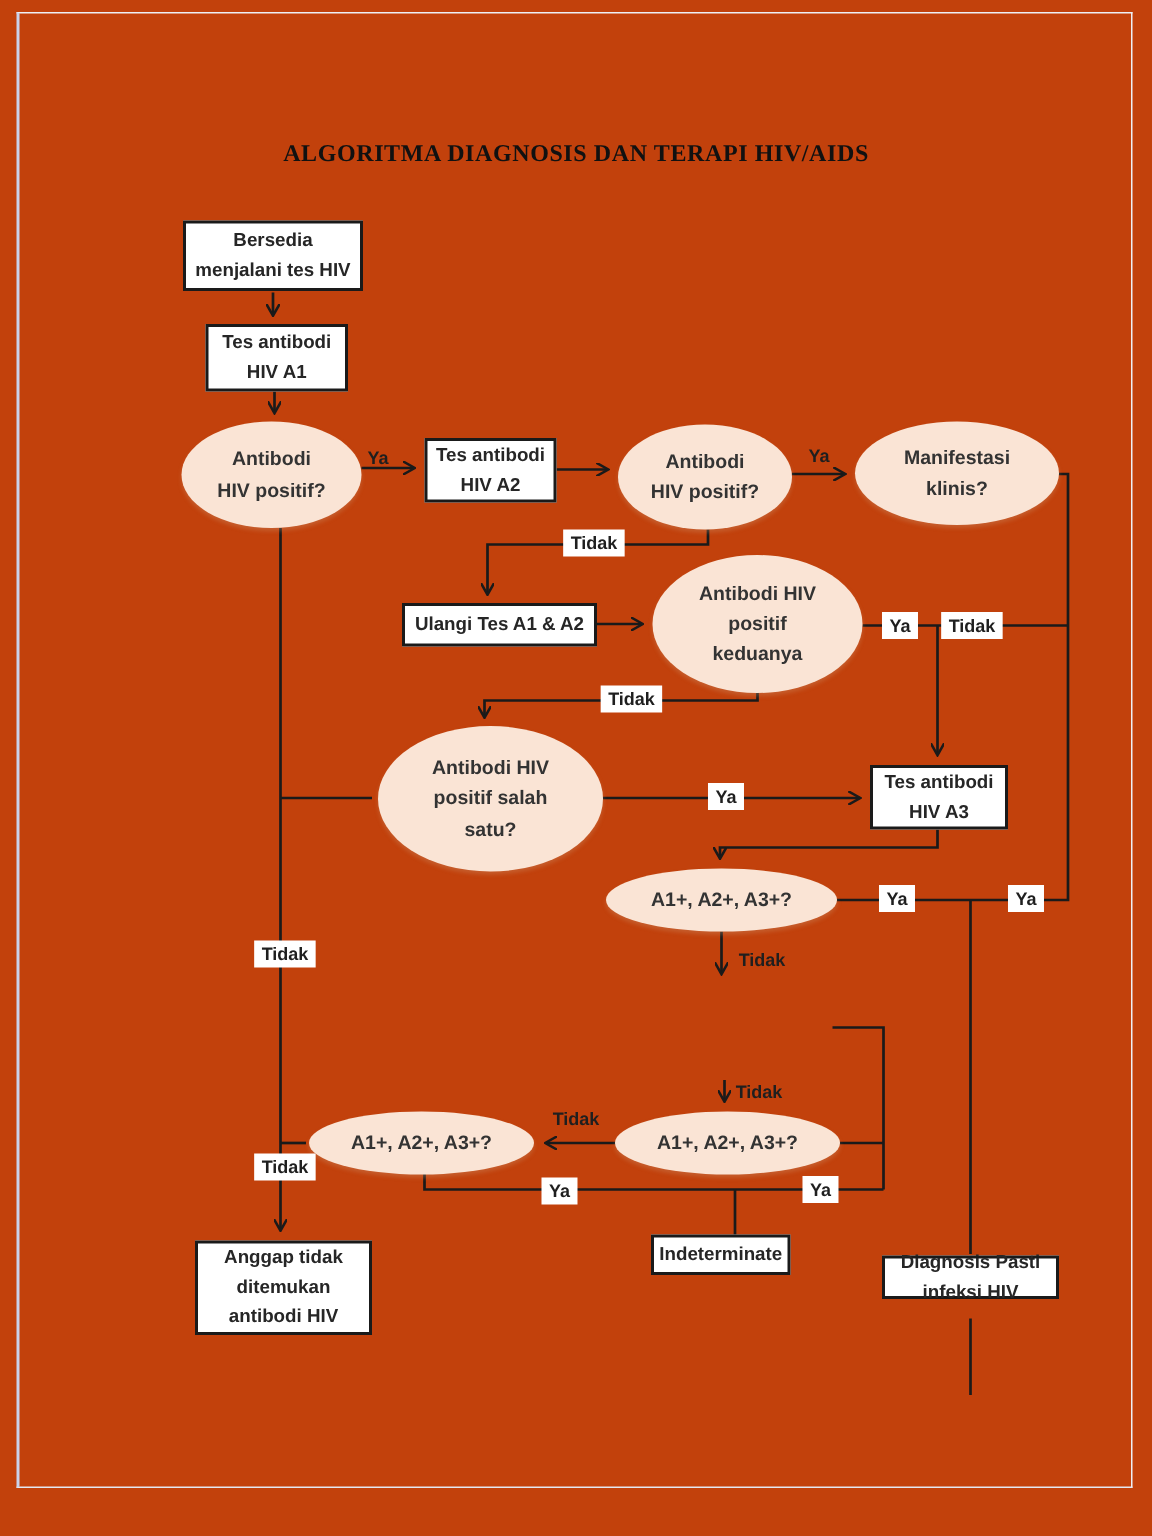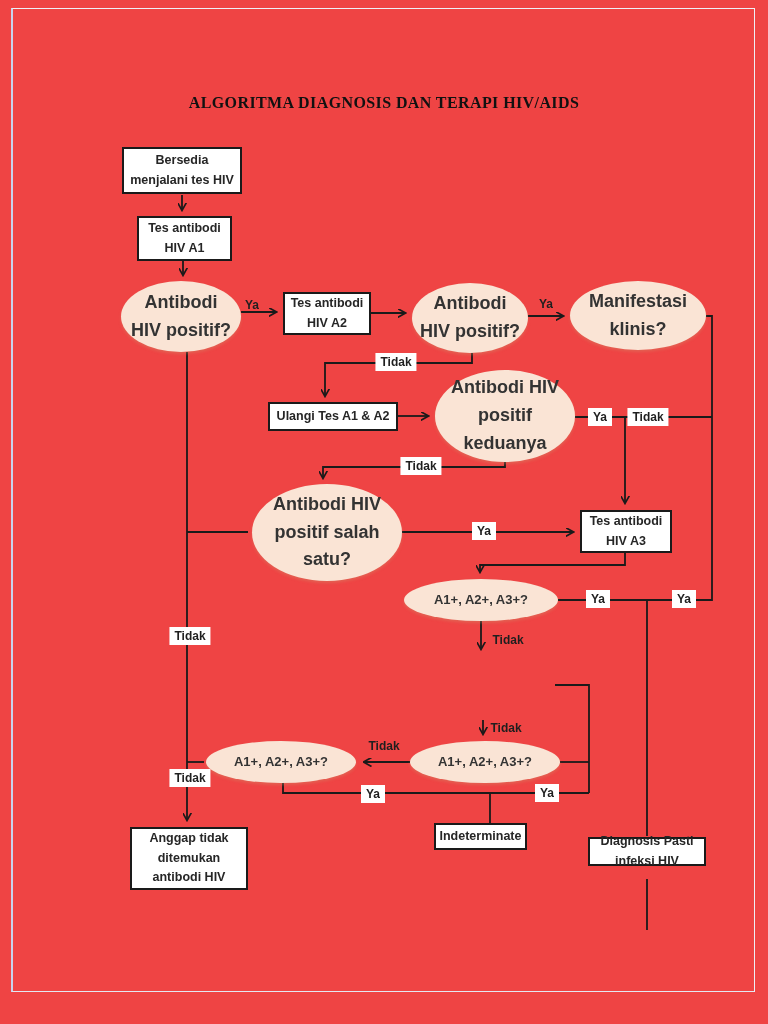--- a/index.html
+++ b/index.html
@@ -1,28 +1,28 @@
 <!DOCTYPE html>
 <html><head>
 <meta charset="utf-8">
 <style>
   html,body{margin:0;padding:0;background:#ffffff;}
-  .page{position:relative;width:768px;height:1024px;background:#ef4444;overflow:hidden;
+  .page{position:relative;width:768px;height:1024px;background:#c2410c;overflow:hidden;
         font-family:"Liberation Sans",sans-serif;}
   .page-frame{position:absolute;left:11px;top:8px;width:741px;height:982px;
         border-top:1px solid #eef0f6;border-right:1px solid #eef0f6;
         border-bottom:1px solid #e4e8f2;border-left:2px solid #c9d2ec;pointer-events:none;}
   .title{position:absolute;left:0;top:94px;width:768px;text-align:center;
         font-family:"Liberation Serif",serif;font-weight:bold;font-size:16px;
         letter-spacing:.4px;color:#111;}
   .wires{position:absolute;left:0;top:0;}
   .node{position:absolute;box-sizing:border-box;display:flex;align-items:center;justify-content:center;
         text-align:center;font-weight:bold;color:#262626;white-space:pre-line;}
   .box{background:#ffffff;border:2px solid #1a1a1a;font-size:12.5px;line-height:1.55;}
-  .ellipse{background:#fae4d5;border-radius:50%;font-size:18px;line-height:1.55;color:#333;
+  .ellipse{background:#fae4d5;border-radius:50%;font-size:13px;line-height:1.55;color:#333;
         box-shadow:0 2px 3px rgba(205,150,110,.35);}
   .small-el{font-size:13px;}
   .lbl{position:absolute;transform:translate(-50%,-50%);font-size:12px;font-weight:bold;color:#1f1f1f;
         white-space:nowrap;line-height:1;}
   .lbl.bg{background:#ffffff;padding:3px 5px;}
 </style>
 </head>
 <body>
 
 <div class="page">

